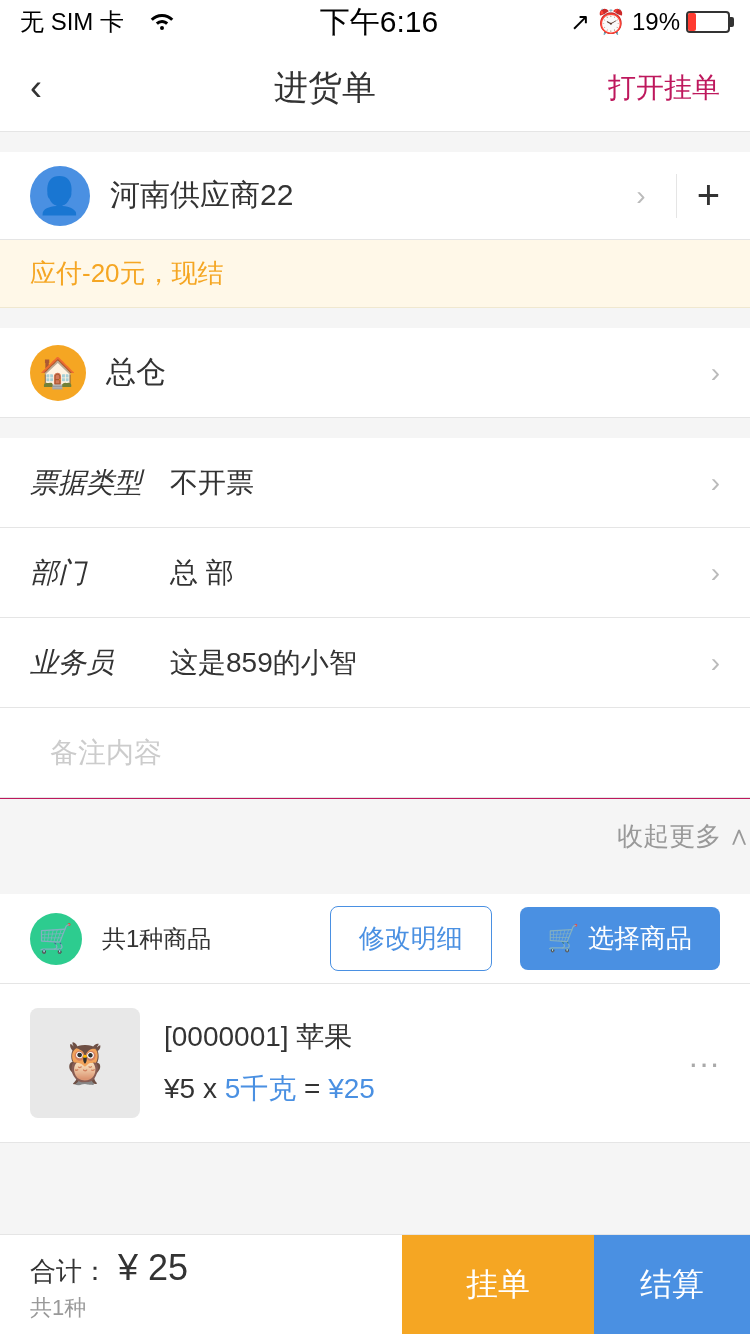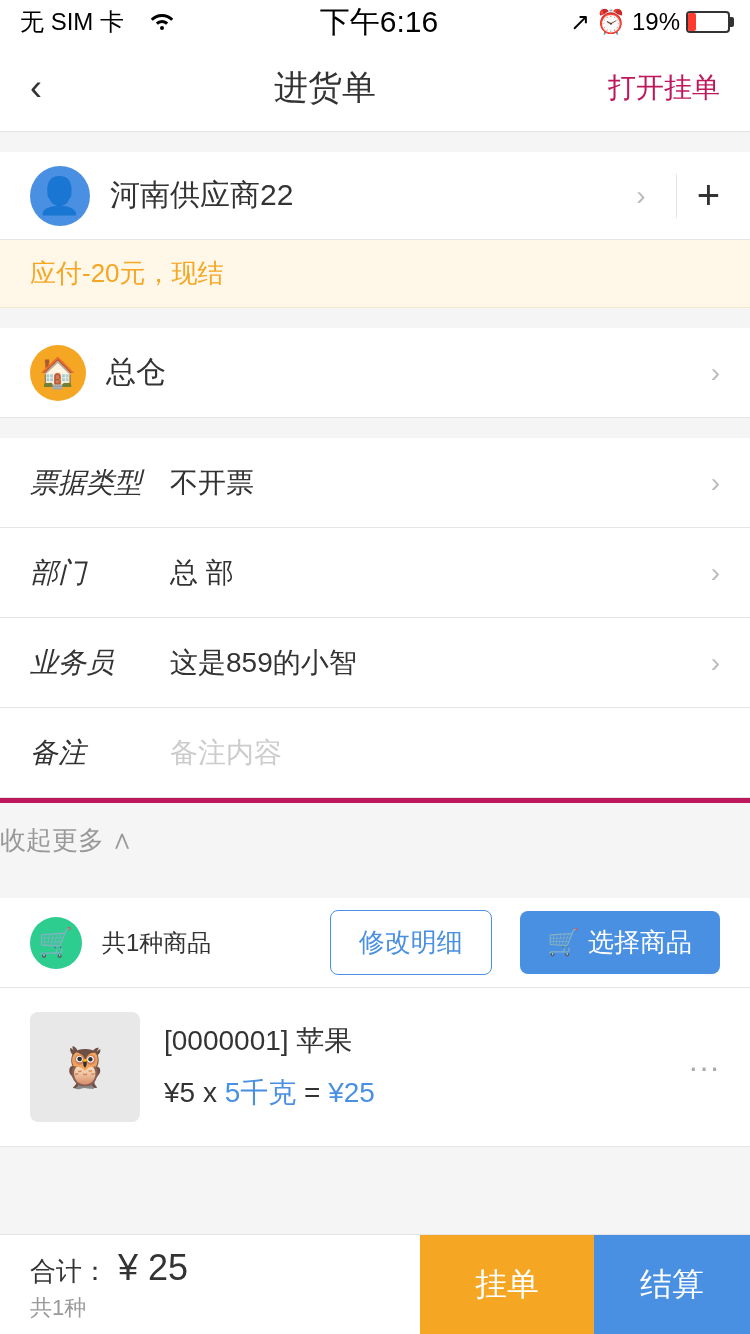--- a/index.html
+++ b/index.html
@@ -134,25 +134,25 @@
       width: 56px; height: 56px; border-radius: 50%;
       background: #f5a623; display: flex; align-items: center;
       justify-content: center; margin-right: 20px; flex-shrink: 0;
     }
     .warehouse-icon { font-size: 30px; color: #fff; }
     .warehouse-name { flex: 1; font-size: 30px; color: #333; }
 
     
     .collapse-row {
       background: #f5f5f5;
-      text-align: left;
+      text-align: right;
       padding: 20px 0;
       font-size: 26px;
       color: #999;
-      border-top: 5px solid #be185d;
+      border-top: 1px solid #be185d;
     }
 
     
     .products-header {
       display: flex;
       align-items: center;
       padding: 0 30px;
       height: 90px;
       background: #fff;
       border-bottom: 1px solid #e5e5e5;
@@ -225,21 +225,21 @@
       justify-content: center;
       padding: 0 30px;
     }
     .footer-total-row {
       display: flex; align-items: baseline; gap: 10px;
     }
     .footer-total-label { font-size: 26px; color: #333; }
     .footer-total-value { font-size: 36px; color: #333; font-weight: 500; }
     .footer-total-sub { font-size: 22px; color: #999; margin-top: 4px; }
     .footer-btn-suspend {
-      width: 174px;
+      width: 192px;
       background: #f5a623;
       color: #fff;
       font-size: 32px;
       display: flex; align-items: center; justify-content: center;
       cursor: pointer;
     }
     .footer-btn-checkout {
       width: 156px;
       background: #4a90e2;
       color: #fff;
@@ -323,21 +323,20 @@
     <span class="row-chevron">›</span>
   </div>
 
   <div class="row-item">
     <span class="row-label">业务员</span>
     <span class="row-value">这是859的小智</span>
     <span class="row-chevron">›</span>
   </div>
 
   <div class="row-item">
-    <span class="row-label">备注</span>
     <span class="row-value placeholder">备注内容</span>
   </div>
 </div>
 
 <div class="collapse-row">
   <span>收起更多 ∧</span>
 </div>
 
 <div class="section-gap"></div>
 

